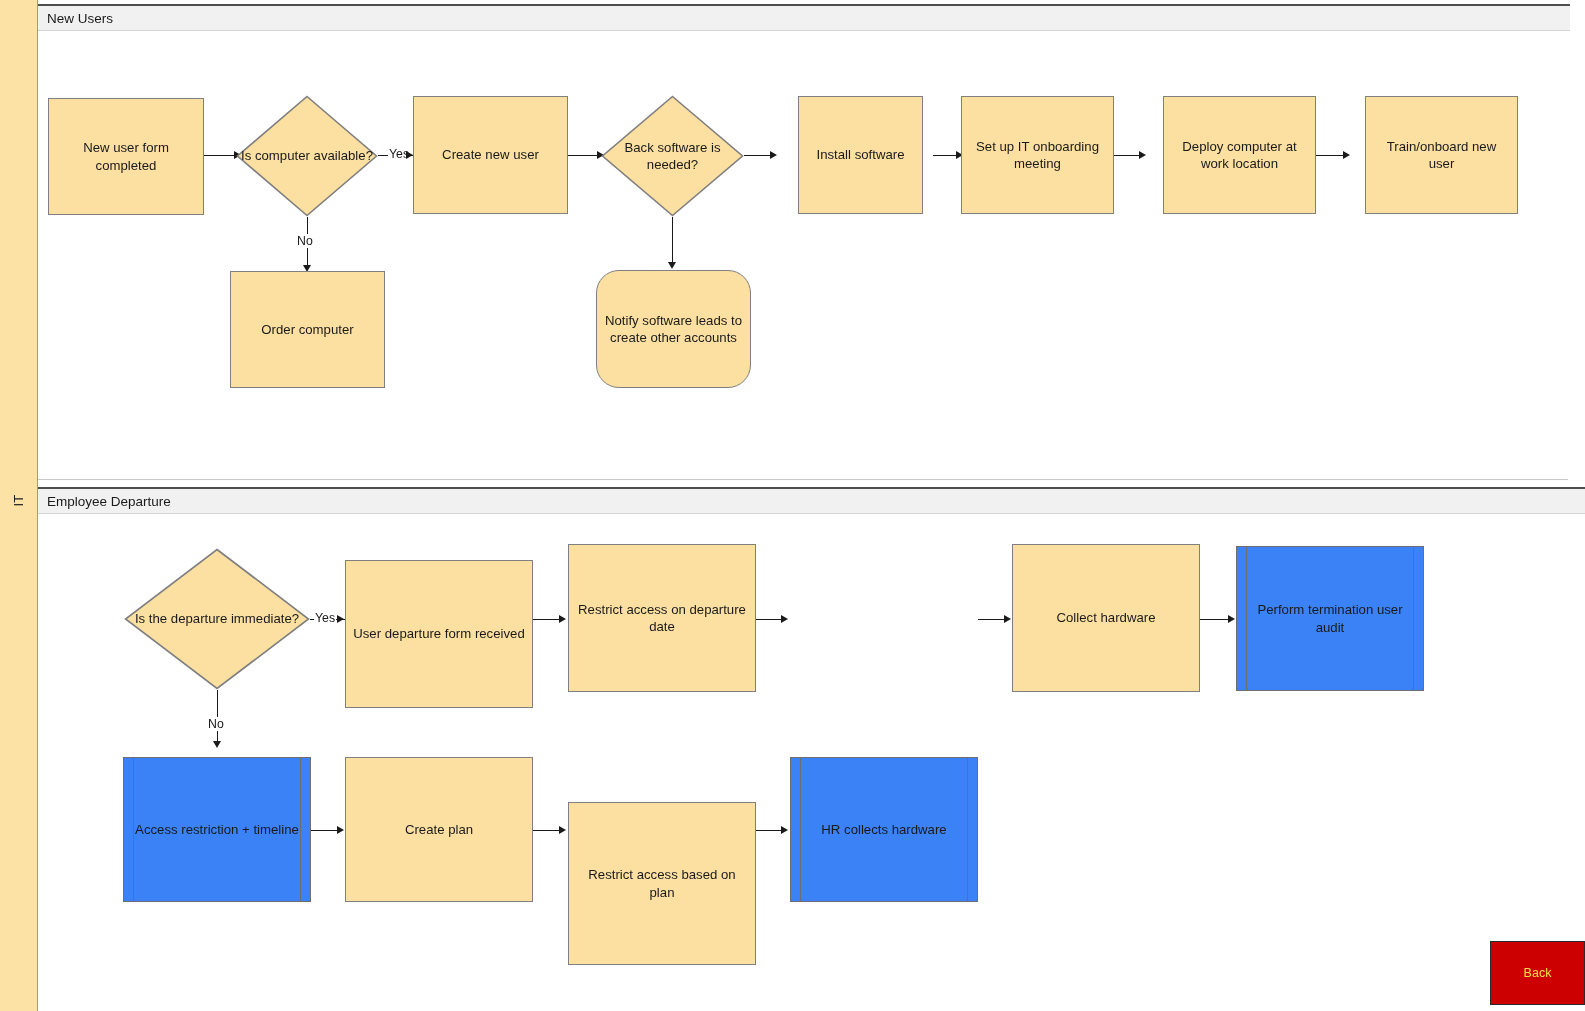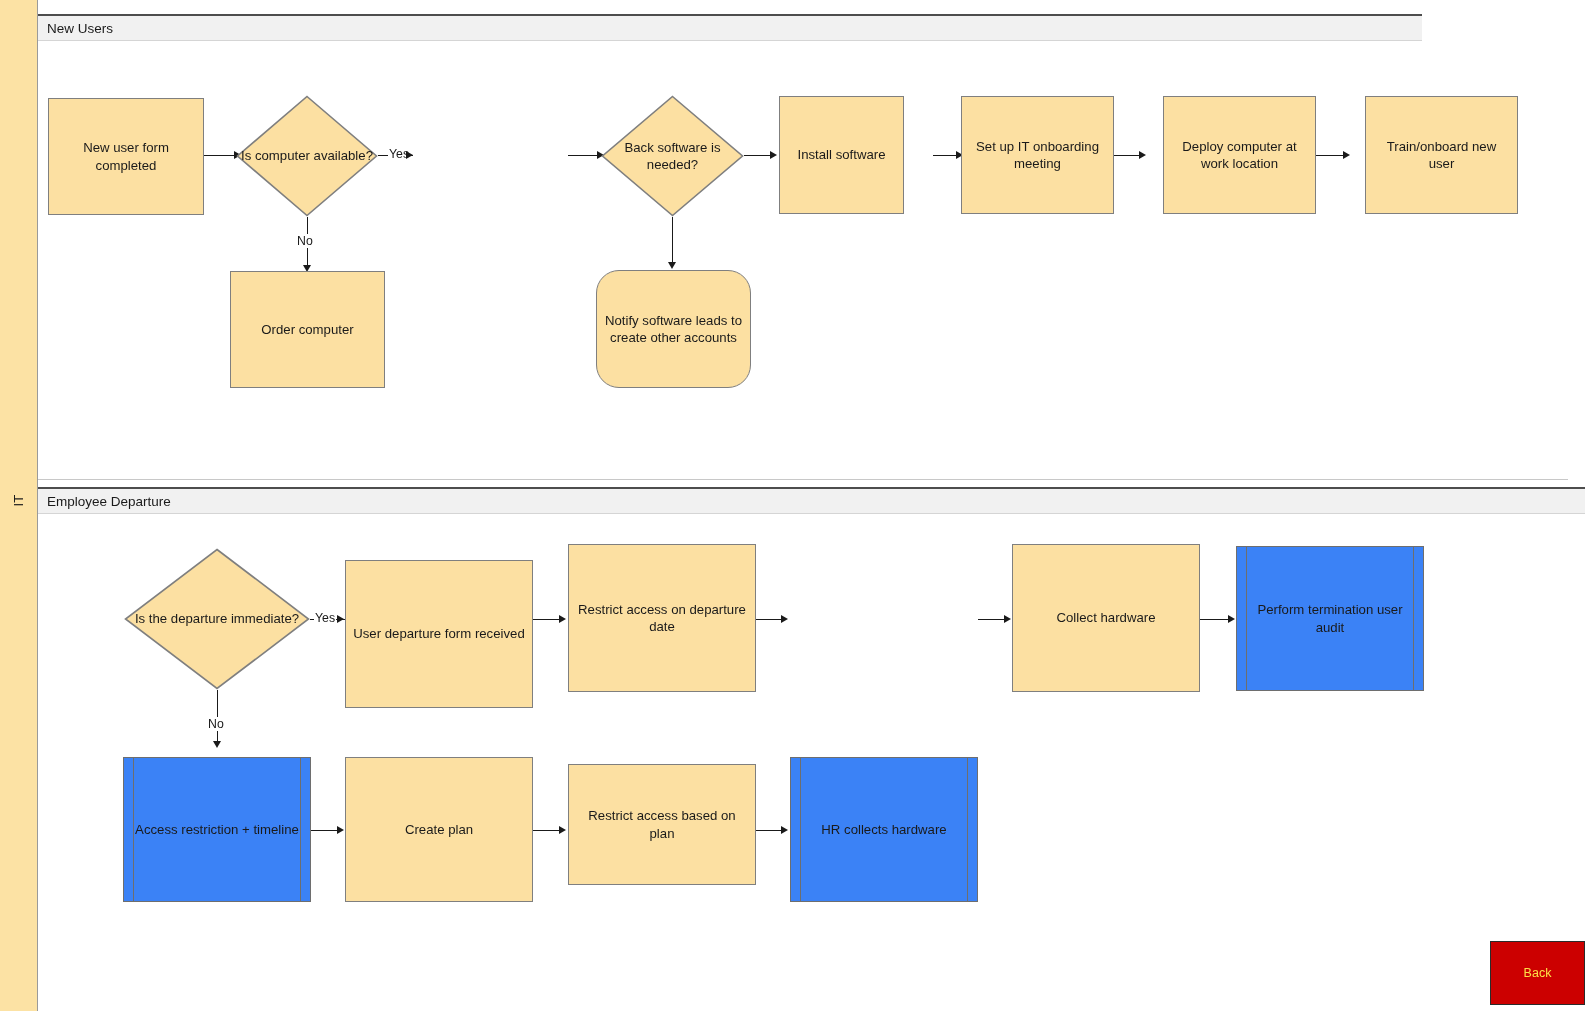--- a/index.html
+++ b/index.html
@@ -56,21 +56,21 @@
     background: #F1F1F1;
     border-top: 2px solid #4d4d4d;
     border-bottom: 1px solid #d5d5d5;
     box-sizing: border-box;
     display: flex;
     align-items: center;
     padding-left: 9px;
     font-size: 13.5px;
     color: #1a1a1a;
   }
-  #sec-new-users { top: 14px;  width: 1384px; }
+  #sec-new-users { top: 4px;  width: 1532px; }
   #sec-departure { top: 487px; width: 1580px; }
 
   .section-divider {
     position: absolute;
     left: 38px;
     width: 1530px;
     height: 0;
     border-top: 1px solid #c8c8c8;
   }
 
@@ -213,20 +213,23 @@
   <div class="arrow-r" style="left:406px; top:150.5px;"></div>
 
   <div class="conn v" style="left:307px; top:217px; height:53px;"></div>
   <div class="edge-label" style="left:296px; top:234px;">No</div>
   <div class="arrow-d" style="left:303px; top:265px;"></div>
 
   <div class="node proc" style="left:230px; top:271px; width:155px; height:117px;">
     <span>Order computer</span>
   </div>
 
+  <div class="node proc" style="left:413px; top:96px; width:155px; height:118px;">
+    <span>Create new user</span>
+  </div>
 
   <div class="conn h" style="left:568px; top:155px; width:33px;"></div>
   <div class="arrow-r" style="left:597px; top:150.5px;"></div>
 
   <div class="decision" style="left:601px; top:95px; width:143px; height:122px;">
     <svg class="dia-shape" viewBox="0 0 143 122" preserveAspectRatio="none">
       <polygon points="71.5,1.5 141.5,61 71.5,120.5 1.5,61" fill="#FCE0A2" stroke="#7f7f7f" stroke-width="1.6"></polygon>
     </svg>
     <div class="dia-text">
         <span>Back software is needed?</span>
@@ -236,21 +239,21 @@
   <div class="conn h" style="left:744px; top:155px; width:30px;"></div>
   <div class="arrow-r" style="left:770px; top:150.5px;"></div>
 
   <div class="conn v" style="left:672px; top:217px; height:49px;"></div>
   <div class="arrow-d" style="left:668px; top:262px;"></div>
 
   <div class="node proc" style="left:596px; top:270px; width:155px; height:118px;border-radius:23px;">
     <span>Notify software leads to create other accounts</span>
   </div>
 
-  <div class="node proc" style="left:779px; top:96px; width:125px; height:118px;">
+  <div class="node proc" style="left:798px; top:96px; width:125px; height:118px;">
     <span>Install software</span>
   </div>
 
   <div class="conn h" style="left:933px; top:155px; width:28px;"></div>
   <div class="arrow-r" style="left:956px; top:150.5px;"></div>
 
   <div class="node proc" style="left:961px; top:96px; width:153px; height:118px;">
     <span>Set up IT onboarding meeting</span>
   </div>
 
@@ -327,21 +330,21 @@
   <div class="conn h" style="left:311px; top:830px; width:29px;"></div>
   <div class="arrow-r" style="left:337px; top:825.5px;"></div>
 
   <div class="node proc" style="left:345px; top:757px; width:188px; height:145px;">
     <span>Create plan</span>
   </div>
 
   <div class="conn h" style="left:533px; top:830px; width:30px;"></div>
   <div class="arrow-r" style="left:559px; top:825.5px;"></div>
 
-  <div class="node proc" style="left:568px; top:764px; width:188px; height:121px;">
+  <div class="node proc" style="left:568px; top:802px; width:188px; height:163px;">
     <span>Restrict access based on plan</span>
   </div>
 
   <div class="conn h" style="left:756px; top:830px; width:29px;"></div>
   <div class="arrow-r" style="left:781px; top:825.5px;"></div>
 
   <div class="node predef" style="left:790px; top:757px; width:188px; height:145px;">
     <span>HR collects hardware</span>
   </div>
 

